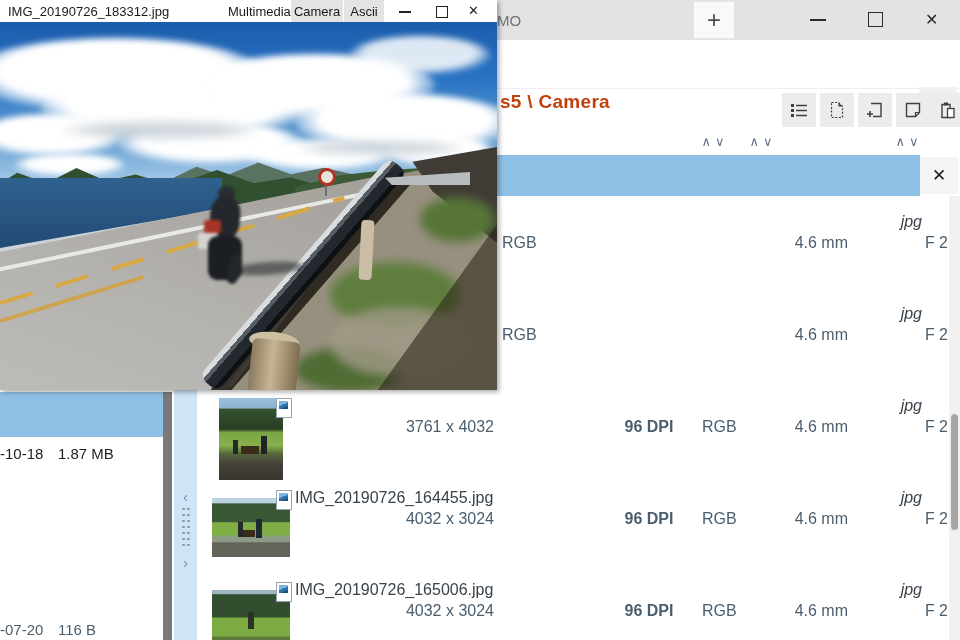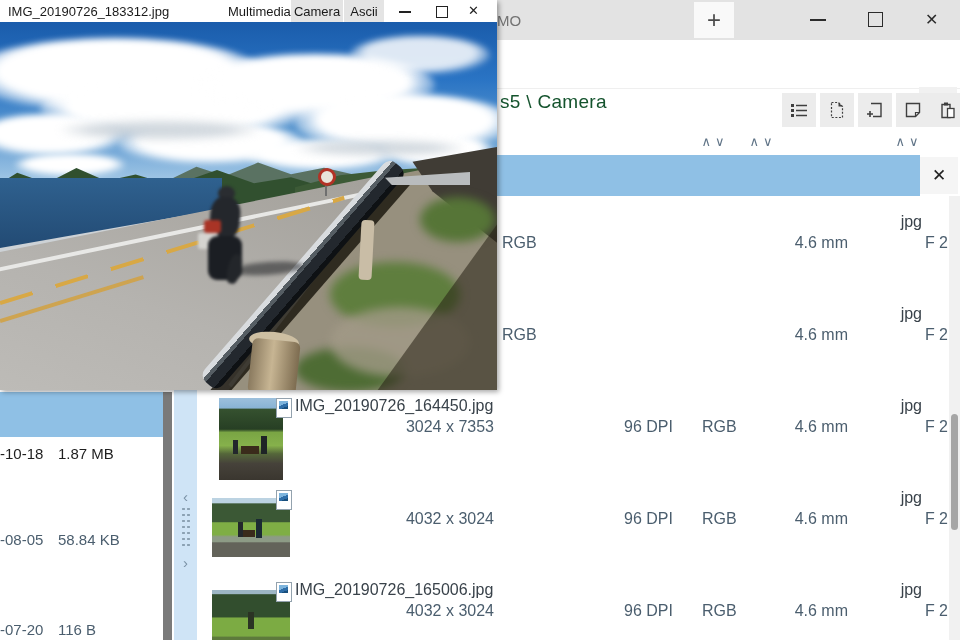--- a/index.html
+++ b/index.html
@@ -9,39 +9,39 @@
 
   
   #titlebar{left:0;top:0;width:960px;height:40px;background:#e3e3e3;}
   #main-title{left:497px;top:12px;font-size:15px;color:#737373;}
   #newtab-btn{left:694px;top:2px;width:40px;height:36px;background:#f9f9f9;display:flex;align-items:center;justify-content:center;font-size:24px;font-weight:300;color:#4a4a4a;}
   .win-min{left:810px;top:19px;width:16px;height:2px;background:#2b2b2b;}
   .win-max{left:868px;top:12px;width:13px;height:13px;border:1.5px solid #2b2b2b;background:transparent;}
   .win-close{left:925px;top:10px;font-size:16px;color:#2b2b2b;}
 
   #pathbar{left:0;top:40px;width:960px;height:48px;background:#fff;border-bottom:1px solid #efefef;}
-  #path-text{left:500px;top:51px;font-size:19px;color:#14532d;letter-spacing:.3px;}
+  #path-text{left:500px;top:51px;font-size:19px;color:#c2410c;letter-spacing:.3px;font-weight:bold;}
   #path-drop{left:919px;top:47px;width:38px;height:34px;background:#f1f1f1;display:flex;align-items:center;justify-content:center;color:#555;font-size:15px;}
 
   .tool-tile{top:93px;width:34px;height:34px;background:#ececec;display:flex;align-items:center;justify-content:center;}
   .sort-pair{top:132px;width:34px;height:18px;color:#607487;font-size:13px;letter-spacing:4px;display:flex;align-items:center;justify-content:center;}
 
   #filterbar{left:190px;top:155px;width:730px;height:41px;background:#8fc0e5;}
   #filter-close{left:920px;top:157px;width:38px;height:37px;background:#f5f5f5;display:flex;align-items:center;justify-content:center;font-size:17px;color:#222;}
 
   
   .frow{left:200px;width:748px;height:90px;}
   .frow span{position:absolute;font-size:16px;white-space:nowrap;}
   .l1{top:0;color:#39424a;}
   .l2{top:21px;color:#4b5e6e;}
   .c-name{left:95px;}
-  .c-ext{left:655px;width:67px;text-align:right;}
+  .c-ext{left:655px;width:67px;text-align:right;font-style:italic;}
   .c-date{left:733px;width:100px;text-align:right;}
   .c-dims{left:94px;width:200px;text-align:right;}
-  .c-dpi{left:424px;width:70px;text-align:left;}
+  .c-dpi{left:414px;width:70px;text-align:center;font-weight:bold;}
   .c-mode{left:302px;}
   .c-focal{left:568px;width:80px;text-align:right;}
   .c-fnum{left:688px;width:60px;text-align:right;}
   .c-mode{left:302px;}
   .fileicon{position:absolute;left:76px;top:1px;width:14px;height:18px;background:#fff;border:1px solid #93a2ae;}
   .fileicon i{position:absolute;left:2px;top:2px;width:9px;height:8px;background:linear-gradient(160deg,#7db4dd 0 45%,#2f6ea8 45% 75%,#184f7d 75%);}
   .thumb{position:absolute;background:#888;}
 
   
   #sb-track{left:949px;top:196px;width:11px;height:444px;background:#f1f1f1;}
@@ -217,42 +217,42 @@
   <div class="abs frow" style="top:397px;">
     <div class="thumb" style="left:19px;top:1px;width:64px;height:82px;
       background:linear-gradient(180deg,#9dc0dc 0%,#89b3d4 12%,#35512f 14%,#273f24 38%,#7aa544 42%,#86b14b 58%,#55673a 68%,#46423a 80%,#3a362f 100%);">
       <div style="position:absolute;left:22px;top:48px;width:18px;height:8px;background:#3a2b1b;"></div>
       <div style="position:absolute;left:14px;top:42px;width:5px;height:14px;background:#23282c;"></div>
       <div style="position:absolute;left:42px;top:38px;width:6px;height:18px;background:#1e2326;"></div>
     </div>
     <span class="fileicon">
         <i></i>
       </span>
-    <span class="l1 c-name">IMG_20190726_164450.jpg</span>
-    <span class="l1 c-ext">jpg</span>
-    <span class="l1 c-date">2019-07-26</span>
-
-    <span class="l2 c-dims">3024 x 7353</span>
+    <span class="l1 c-ext">jpg</span>
+    <span class="l1 c-date">2019-07-26</span>
+
+    <span class="l2 c-dims">3761 x 4032</span>
     <span class="l2 c-dpi">96 DPI</span>
     <span class="l2 c-mode" style="left:502px;">RGB</span>
     <span class="l2 c-focal">4.6 mm</span>
     <span class="l2 c-fnum">F 2</span>
 
   </div>
 
   <div class="abs frow" style="top:489px;">
     <div class="thumb" style="left:12px;top:9px;width:78px;height:59px;
       background:linear-gradient(180deg,#bcd3e2 0 8%,#3b5835 10% 40%,#7fae45 42% 62%,#8d9b86 66% 74%,#63635a 76% 100%);">
       <div style="position:absolute;left:26px;top:24px;width:5px;height:15px;background:#23282c;"></div>
       <div style="position:absolute;left:44px;top:21px;width:6px;height:19px;background:#1b2a33;"></div>
       <div style="position:absolute;left:31px;top:32px;width:12px;height:7px;background:#3a2b1b;"></div>
     </div>
     <span class="fileicon">
         <i></i>
       </span>
+    <span class="l1 c-name">IMG_20190726_164455.jpg</span>
     <span class="l1 c-ext">jpg</span>
     <span class="l1 c-date">2019-07-26</span>
 
     <span class="l2 c-dims">4032 x 3024</span>
     <span class="l2 c-dpi">96 DPI</span>
     <span class="l2 c-mode" style="left:502px;">RGB</span>
     <span class="l2 c-focal">4.6 mm</span>
     <span class="l2 c-fnum">F 2</span>
 
   </div>
@@ -277,24 +277,20 @@
 
   </div>
 
   <div class="abs" id="sb-track"></div>
   <div class="abs" id="sb-thumb"></div>
 
   <div class="abs" id="lp-sel"></div>
   <div class="abs lrow" style="left:0;top:445px;width:160px;height:20px;color:#1e1e1e;">
     <span class="ld">-10-18</span>
     <span class="ls">1.87 MB</span>
-  </div>
-  <div class="abs lrow" style="left:0;top:531px;width:160px;height:20px;color:#4b5e6e;">
-    <span class="ld">-08-05</span>
-    <span class="ls">58.84 KB</span>
   </div>
   <div class="abs lrow" style="left:0;top:621px;width:160px;height:20px;color:#4b5e6e;">
     <span class="ld">-07-20</span>
     <span class="ls">116 B</span>
   </div>
   <div class="abs" id="lp-scroll"></div>
 
   <div class="abs" id="splitter">
     <div class="chev" style="top:400px;">‹</div>
     <div id="grip"></div>

